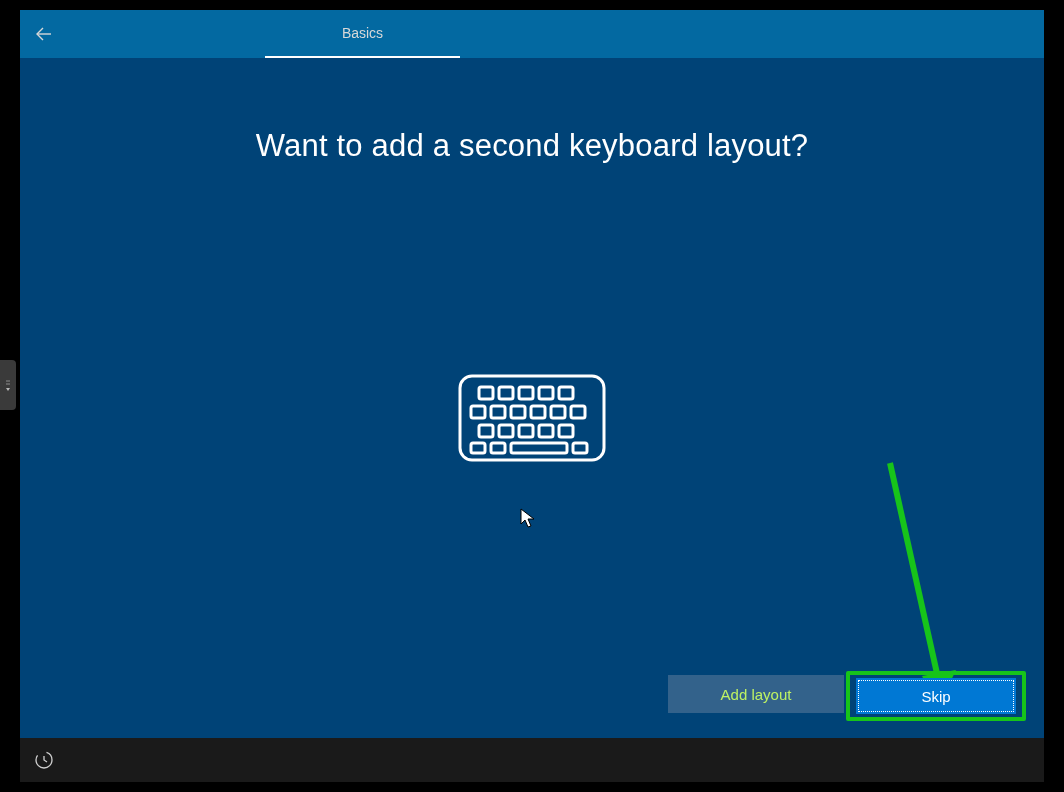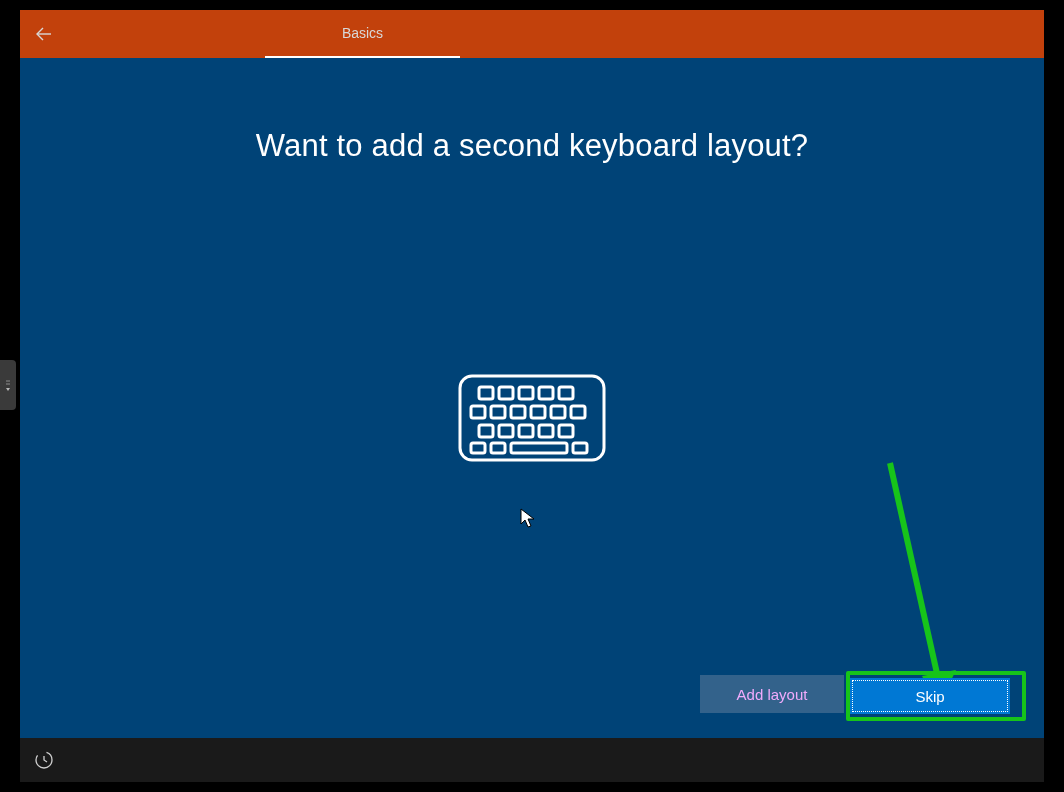--- a/index.html
+++ b/index.html
@@ -22,21 +22,21 @@
     height: 772px;
     background: #000;
   }
 
   
   .topbar {
     position: absolute;
     left: 0; top: 0;
     width: 1024px;
     height: 48px;
-    background: #c2410c;
+    background: #0369a1;
   }
 
   .back-btn {
     position: absolute;
     left: 10px;
     top: 10px;
     width: 28px;
     height: 28px;
     display: flex;
     align-items: center;
@@ -95,45 +95,46 @@
     position: absolute;
     left: 500px;
     top: 450px;
     pointer-events: none;
   }
 
   
   .btn {
     position: absolute;
     bottom: 25px;
-    width: 144px;
+    width: 176px;
     height: 38px;
     display: flex;
     align-items: center;
     justify-content: center;
     font-size: 15px;
-    color: #f0abfc;
+    color: #bef264;
     cursor: pointer;
     font-weight: 400;
   }
   .btn-add {
     right: 200px;
     background: #33628b;
   }
   .btn-skip-wrap {
     position: absolute;
     right: 18px;
     bottom: 17px;
     width: 180px;
     height: 50px;
     border: 4px solid #17c41a;
     box-sizing: border-box;
     border-radius: 2px;
     display:flex;
     align-items:center;
+    justify-content:center;
   }
   .btn-skip {
     width: 160px;
     height: 36px;
     background: #0078d4;
     display:flex;
     align-items:center;
     justify-content:center;
     font-size:15px;
     position: relative;

